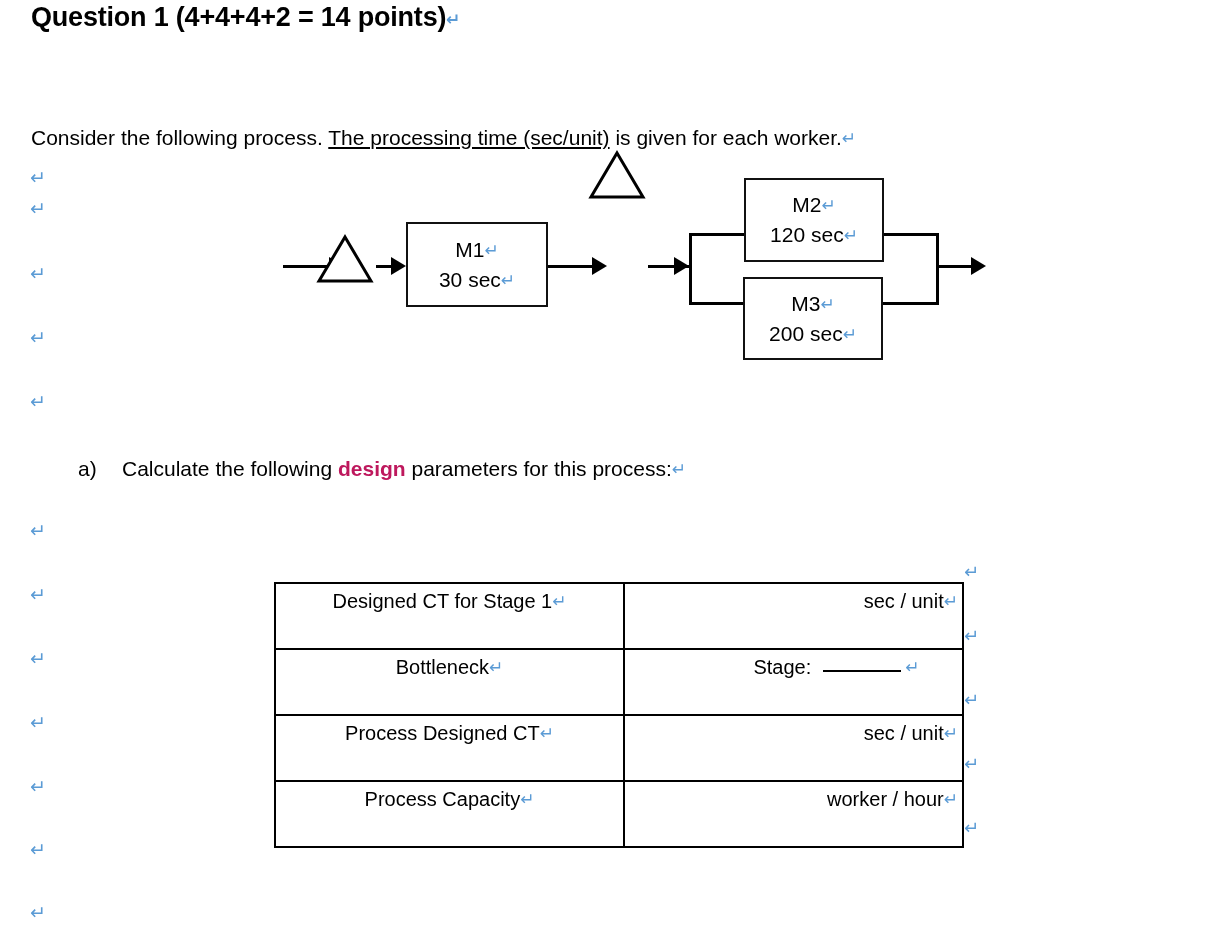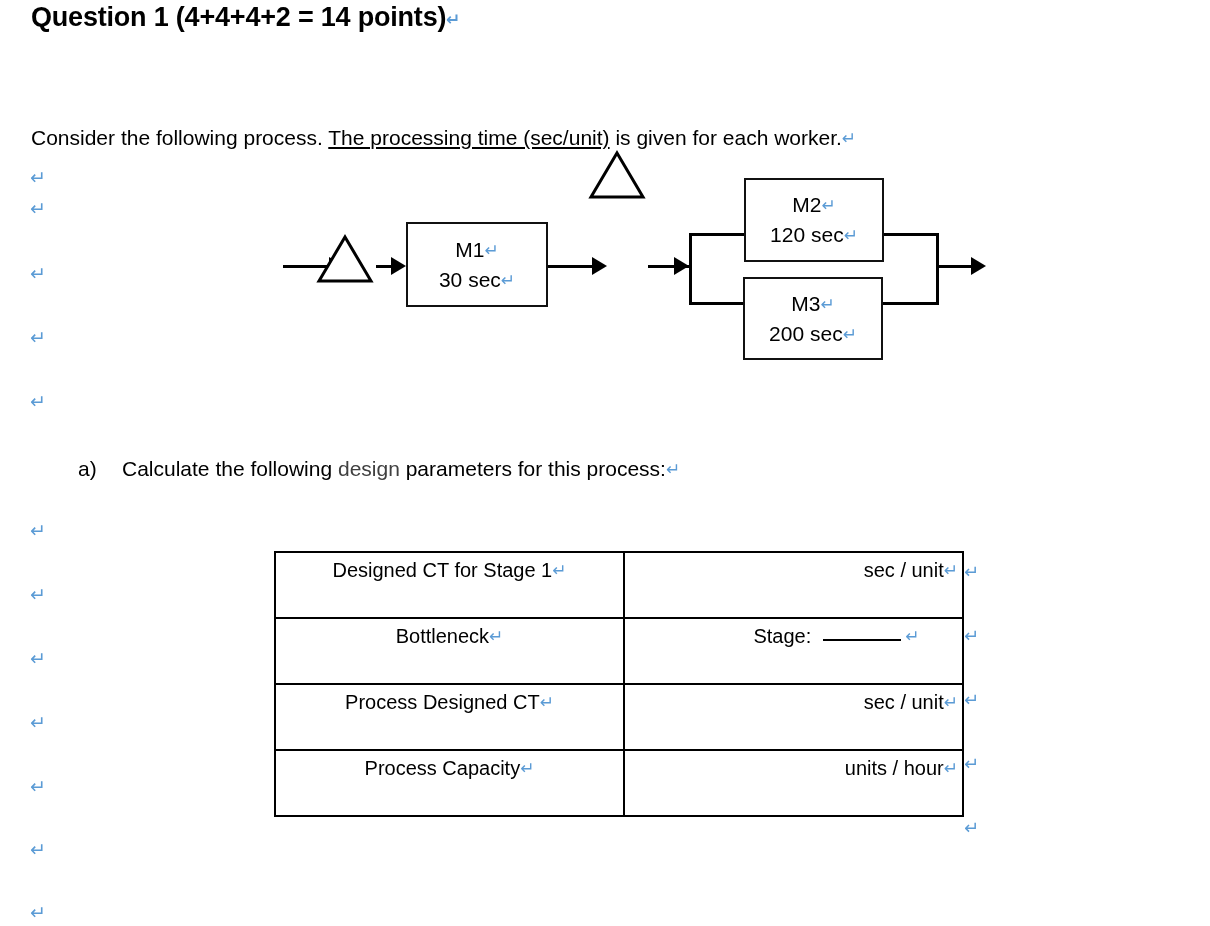--- a/index.html
+++ b/index.html
@@ -53,21 +53,21 @@
 
   
   #part-a {
     position: absolute;
     left: 78px;
     top: 457px;
     font-size: 21px;
     white-space: nowrap;
   }
   #part-a .marker { display: inline-block; width: 44px; }
-  #part-a .emph { color: #404040; font-weight: normal; }
+  #part-a .emph { color: #be185d; font-weight: bold; }
 
   
   #process-diagram {
     position: absolute;
     left: 0px;
     top: 150px;
     width: 1210px;
     height: 240px;
   }
   .proc-box {
@@ -106,21 +106,21 @@
   }
   .tri-buffer {
     position: absolute;
     z-index: 2;
   }
 
   
   #params-table {
     position: absolute;
     left: 274px;
-    top: 551px;
+    top: 582px;
     width: 684px;
     border-collapse: collapse;
     table-layout: fixed;
   }
   #params-table td {
     border: 2.5px solid #000000;
     height: 64px;
     padding: 0;
     vertical-align: top;
     font-size: 20px;
@@ -253,21 +253,21 @@
       </td>
       <td class="value-cell">
         <div class="cell-inner"><span>sec / unit</span><span class="pilcrow-sm">↵</span></div>
       </td>
     </tr>
     <tr>
       <td class="label-cell">
         <div class="cell-inner"><span>Process Capacity</span><span class="pilcrow-sm">↵</span></div>
       </td>
       <td class="value-cell">
-        <div class="cell-inner"><span>units / hour</span><span class="pilcrow-sm">↵</span></div>
+        <div class="cell-inner"><span>worker / hour</span><span class="pilcrow-sm">↵</span></div>
       </td>
     </tr>
   </tbody>
 </table>
 
 <div class="row-end-mark" style="top:563px;">↵</div>
 <div class="row-end-mark" style="top:627px;">↵</div>
 <div class="row-end-mark" style="top:691px;">↵</div>
 <div class="row-end-mark" style="top:755px;">↵</div>
 <div class="row-end-mark" style="top:819px;">↵</div>

